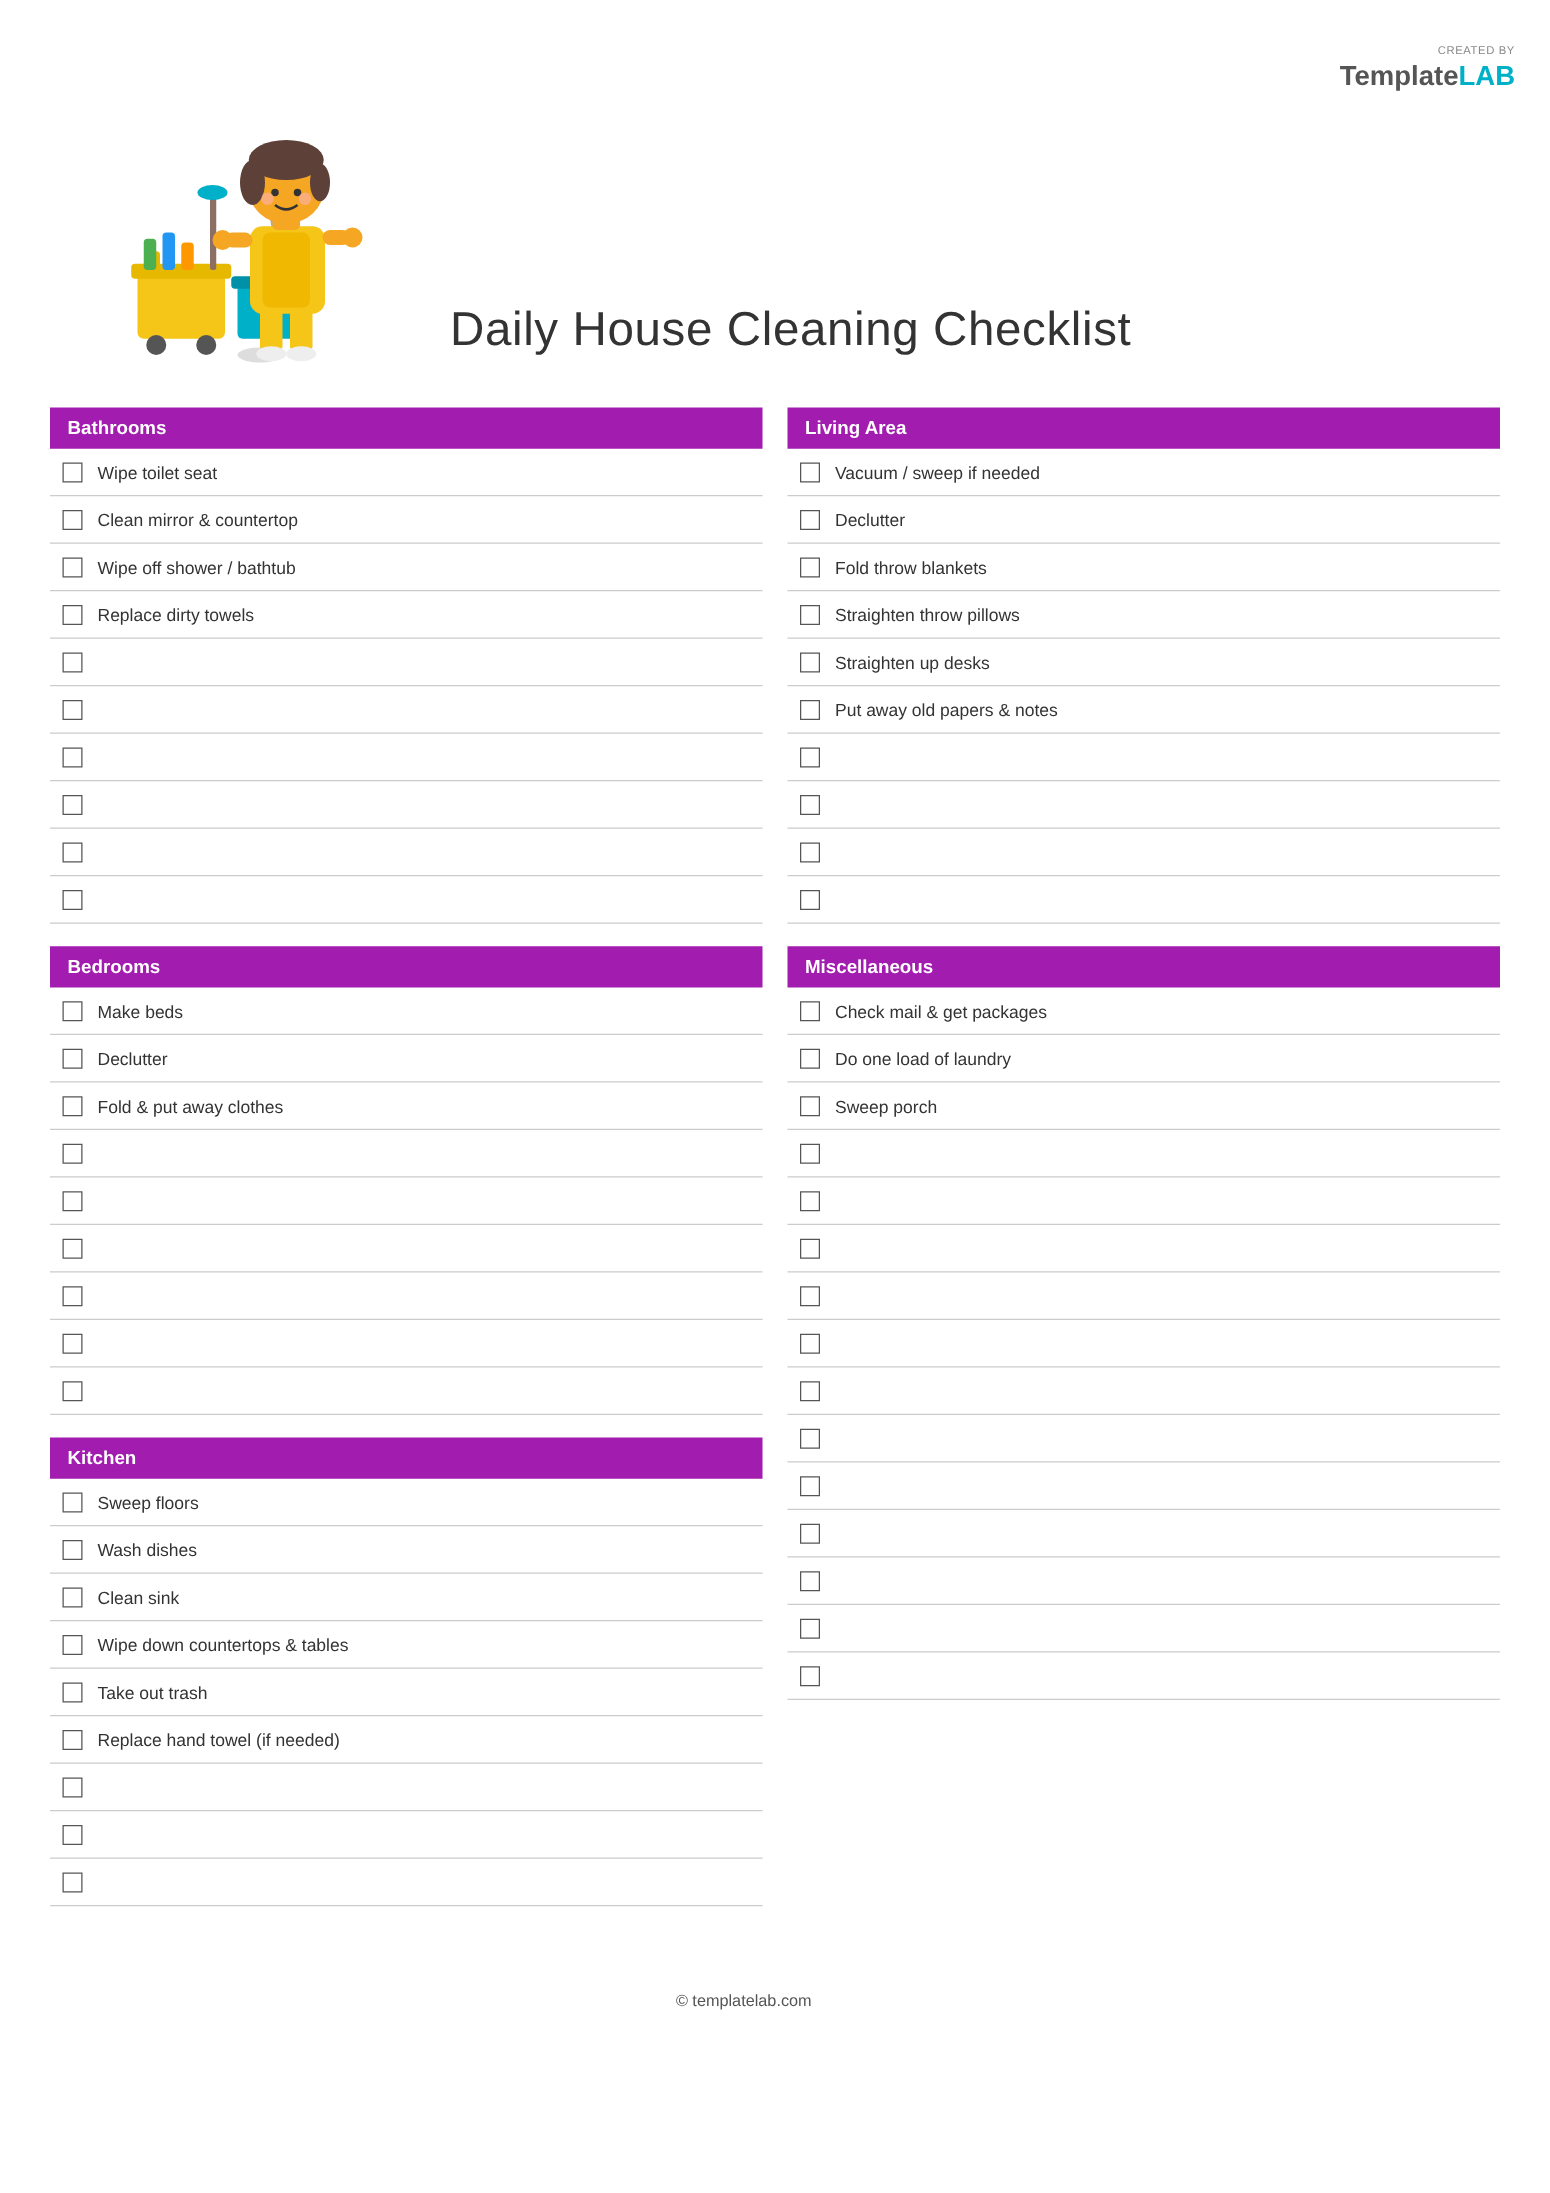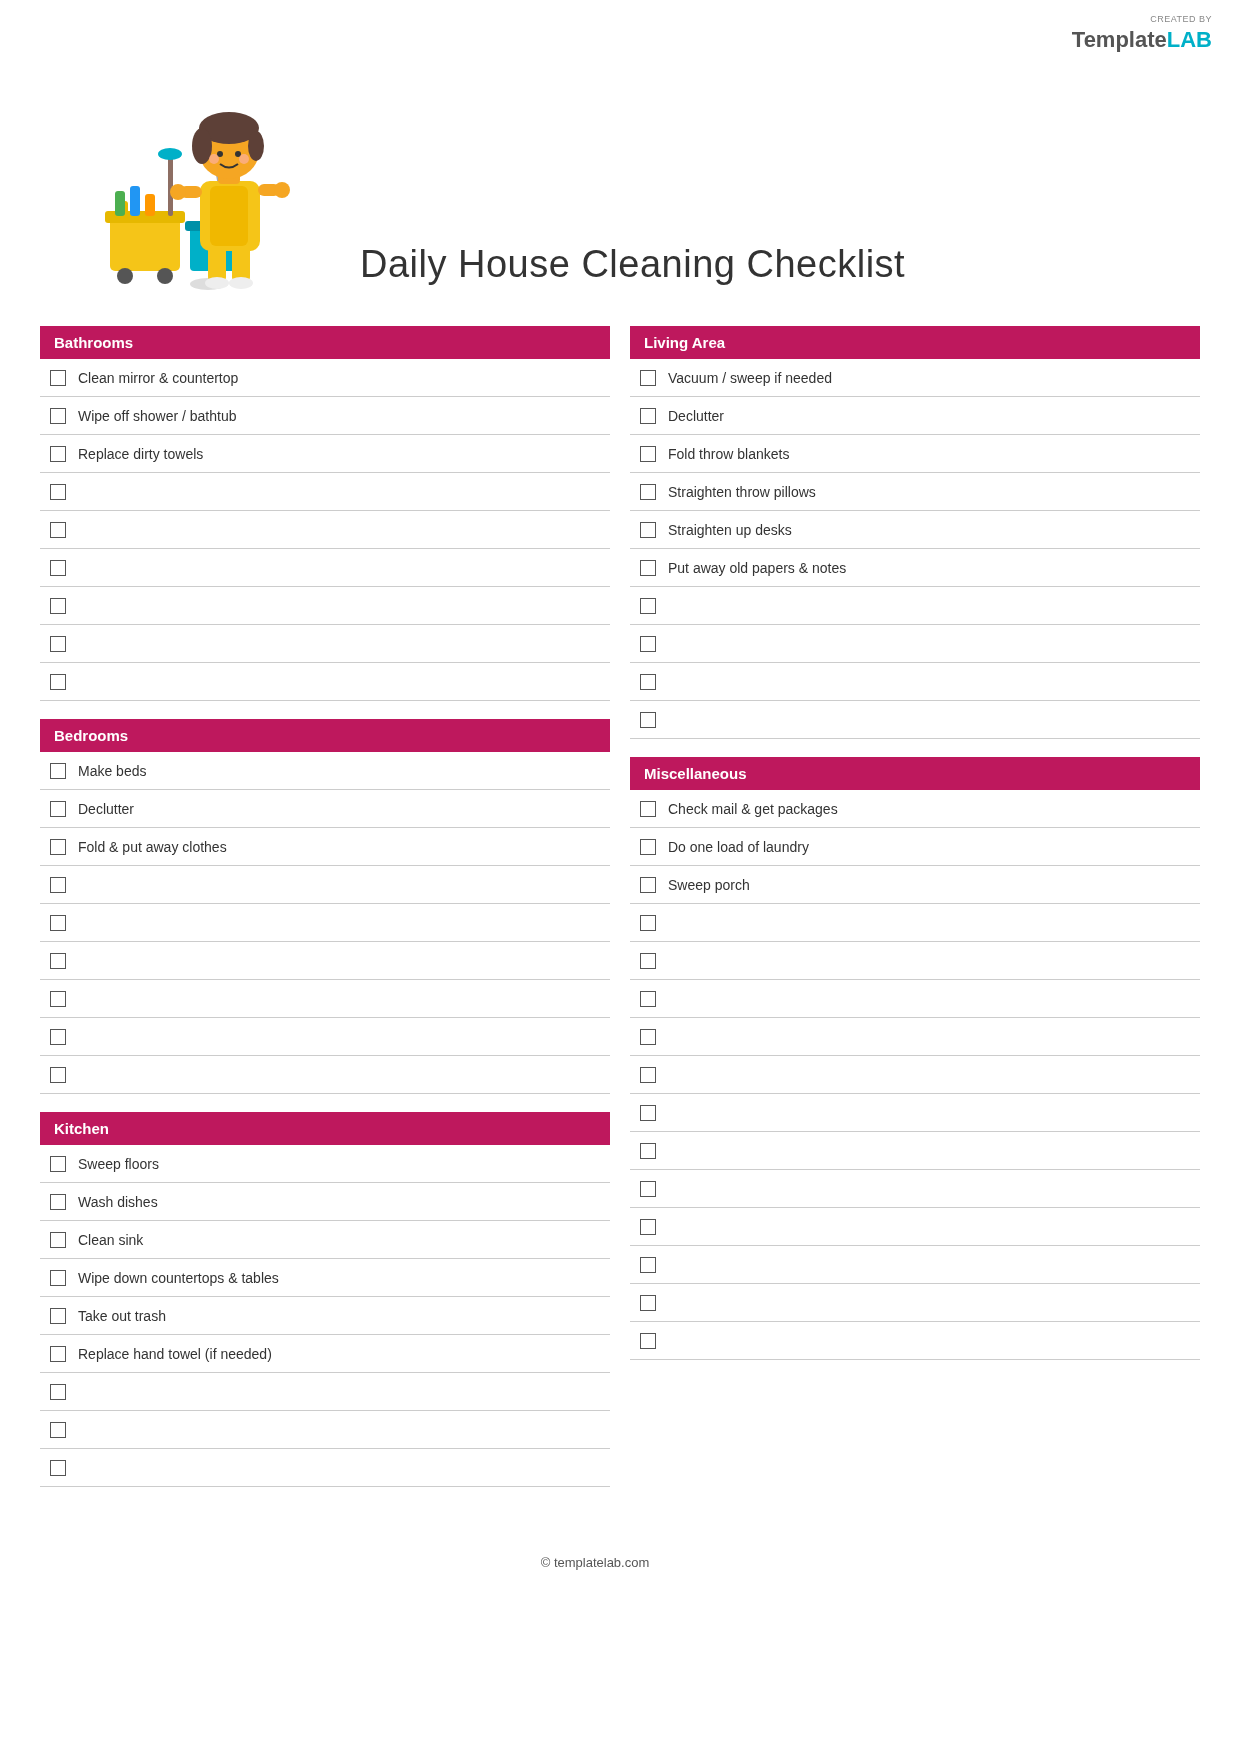--- a/index.html
+++ b/index.html
@@ -5,21 +5,21 @@
     * { margin: 0; padding: 0; box-sizing: border-box; }
     body {
       width: 1240px;
       min-height: 1754px;
       background: #fff;
       font-family: Arial, sans-serif;
       position: relative;
     }
     .logo-area {
       position: absolute;
-      top: 14px;
+      top: 35px;
       right: 28px;
       text-align: right;
       font-size: 11px;
       color: #555;
       line-height: 1.3;
     }
     .logo-area .created-by {
       font-size: 9px;
       color: #888;
       letter-spacing: 0.5px;
@@ -54,21 +54,21 @@
     }
     .content-area {
       padding: 0 40px 40px 40px;
       display: flex;
       gap: 20px;
     }
     .column {
       flex: 1;
     }
     .section-header {
-      background: #be185d;
+      background: #a21caf;
       color: #fff;
       font-size: 15px;
       font-weight: bold;
       padding: 8px 14px;
       margin-bottom: 0;
     }
     .checklist-item {
       display: flex;
       align-items: center;
       border-bottom: 1px solid #ccc;
@@ -176,20 +176,24 @@
   </div>
 </div>
 
 <div class="content-area">
 
   <div class="column" id="left-col">
       <div class="section-block">
         <div class="section-header">Bathrooms</div>
         <div class="checklist-item">
           <div class="checkbox"></div>
+          <span class="item-text">Wipe toilet seat</span>
+        </div>
+        <div class="checklist-item">
+          <div class="checkbox"></div>
           <span class="item-text">Clean mirror &amp; countertop</span>
         </div>
         <div class="checklist-item">
           <div class="checkbox"></div>
           <span class="item-text">Wipe off shower / bathtub</span>
         </div>
         <div class="checklist-item">
           <div class="checkbox"></div>
           <span class="item-text">Replace dirty towels</span>
         </div>

